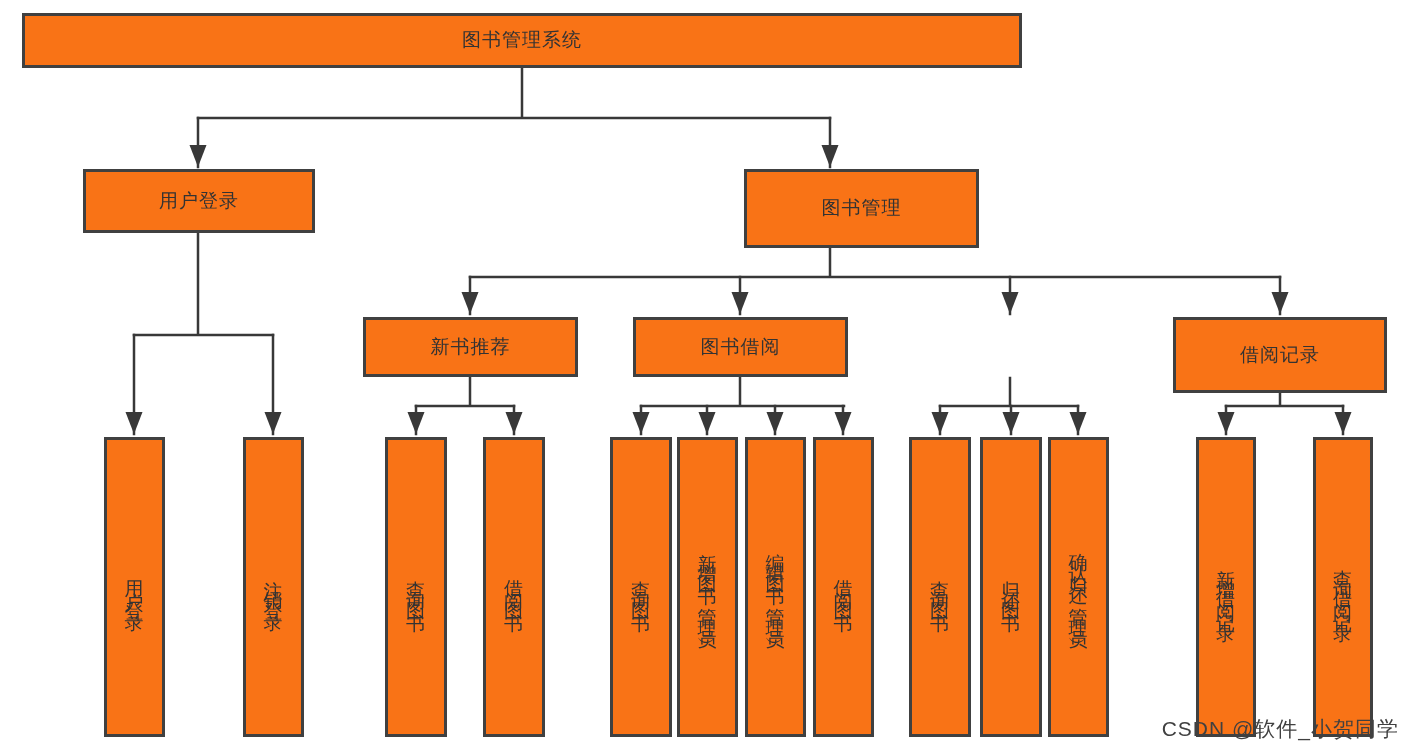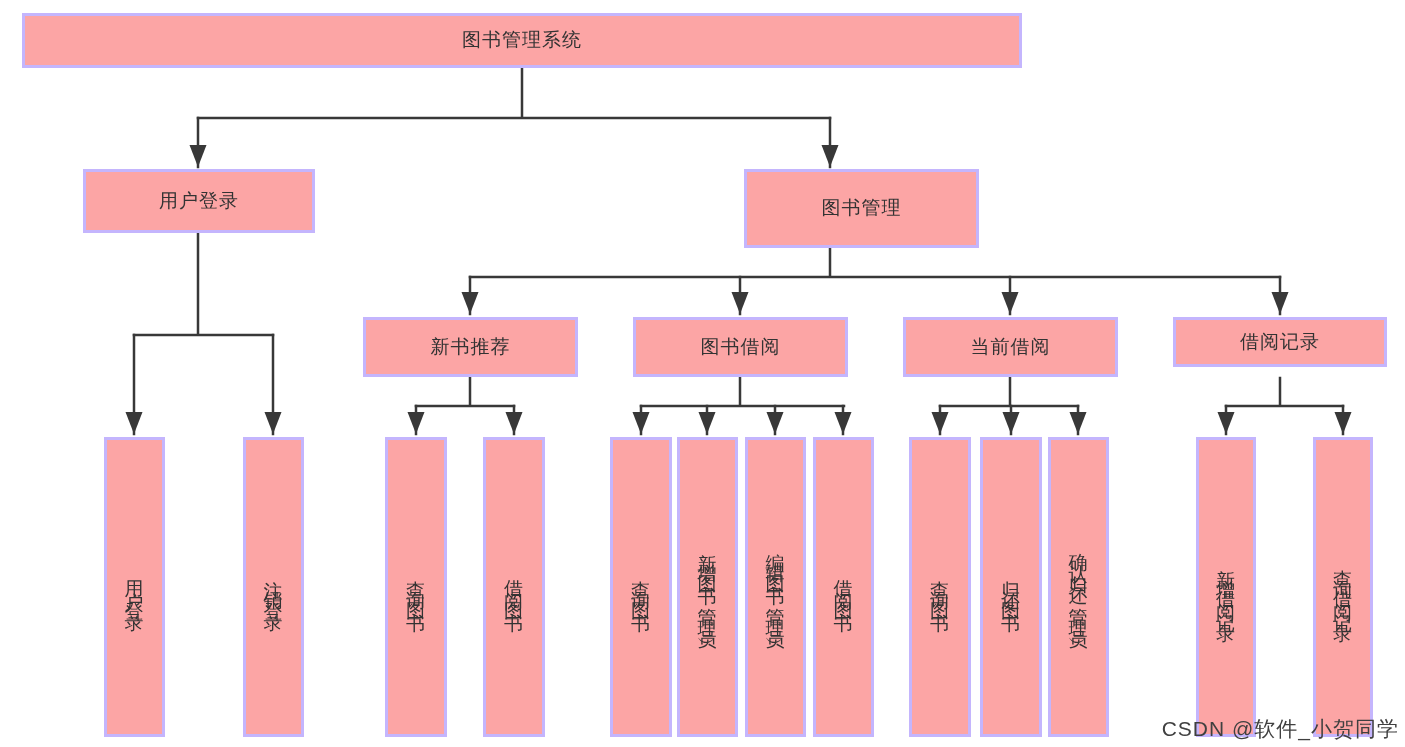--- a/index.html
+++ b/index.html
@@ -12,22 +12,22 @@
     overflow: hidden;
   }
   #connectors {
     position: absolute;
     left: 0; top: 0;
     width: 1405px; height: 747px;
   }
   .box {
     position: absolute;
     box-sizing: border-box;
-    border: 3px solid #c4b5fd;
-    background: #fca5a5;
+    border: 3px solid #404040;
+    background: #f97316;
     display: flex;
     align-items: center;
     justify-content: center;
     color: #333333;
     font-size: 19px;
     letter-spacing: 1px;
     text-align: center;
   }
   .vbox {
     writing-mode: vertical-rl;
@@ -41,21 +41,21 @@
 
   
   #root           { left: 22px;   top: 13px;  width: 1000px; height: 55px; }
   
   #user-login     { left: 83px;   top: 169px; width: 232px;  height: 64px; }
   #book-mgmt      { left: 712px;  top: 169px; width: 235px;  height: 79px; margin-left: 32px; }
   
   #new-book-rec   { left: 363px;  top: 317px; width: 215px;  height: 60px; align-items: center; }
   #book-borrow    { left: 633px;  top: 317px; width: 215px;  height: 60px; font-family: Liberation Serif, serif; }
   #current-borrow { left: 903px;  top: 317px; width: 215px;  height: 60px; }
-  #borrow-records { left: 1173px; top: 317px; width: 214px;  height: 50px; text-align: center; }
+  #borrow-records { left: 1173px; top: 317px; width: 214px;  height: 76px; text-align: center; }
   
   .leaf { top: 437px; height: 300px; width: 62px; }
   #leaf-user-login { left: 104px; width: 61px; }
   #leaf-logout     { left: 243px; width: 61px; }
   #nbr-query       { left: 385px; }
   #nbr-borrow      { left: 483px; }
   #bb-query        { left: 610px; }
   #bb-add          { left: 677px; width: 61px; }
   #bb-edit         { left: 745px; width: 61px; }
   #bb-borrow       { left: 813px; width: 61px; }
@@ -133,23 +133,20 @@
   <div class="box hbox" id="book-mgmt">
     <span class="label">图书管理</span>
   </div>
 
   <div class="box hbox" id="new-book-rec">
     <span class="label">新书推荐</span>
   </div>
   <div class="box hbox" id="book-borrow">
     <span class="label">图书借阅</span>
   </div>
-  <div class="box hbox" id="current-borrow">
-    <span class="label">当前借阅</span>
-  </div>
   <div class="box hbox" id="borrow-records">
     <span class="label">借阅记录</span>
   </div>
 
   <div class="box vbox leaf" id="leaf-user-login">
     <span class="label">用户登录</span>
   </div>
   <div class="box vbox leaf" id="leaf-logout">
     <span class="label">注销登录</span>
   </div>

